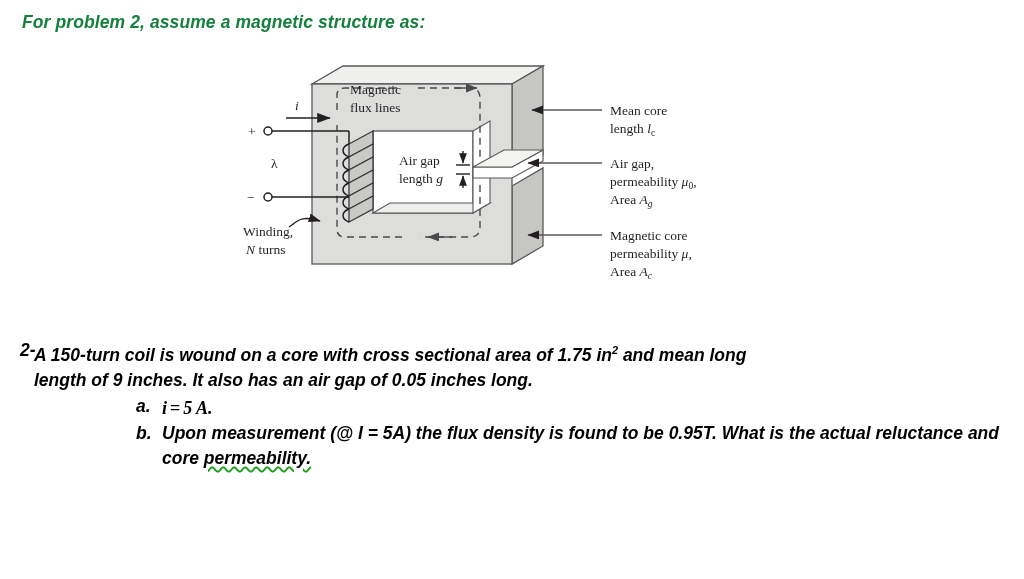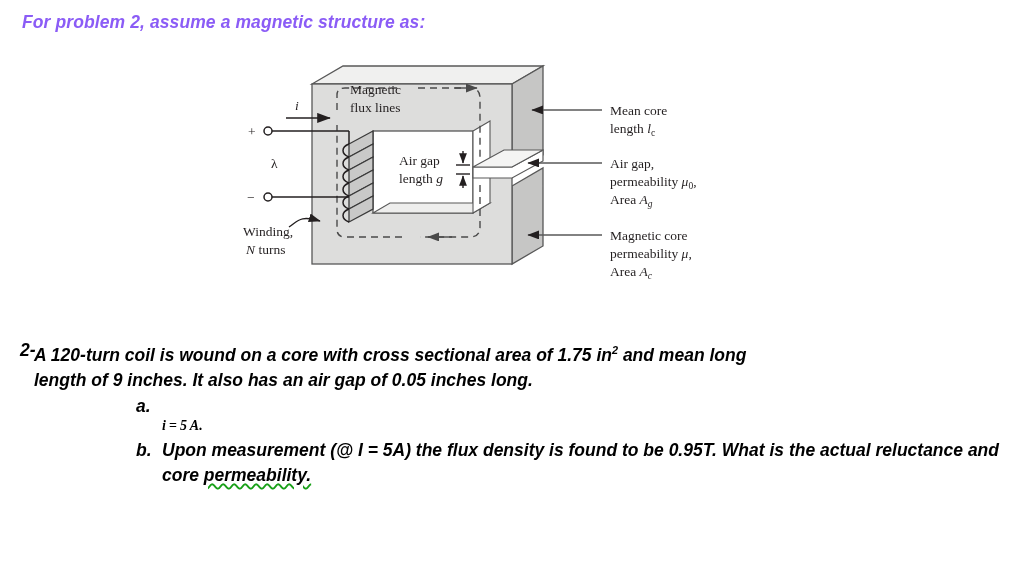--- a/index.html
+++ b/index.html
@@ -8,21 +8,21 @@
     font-family:"Liberation Sans", sans-serif;
     overflow:hidden;position:relative;
   }
   .page{position:relative;width:1024px;height:579px;}
 
   
   .heading{
     position:absolute;left:22px;top:12px;
     font-family:"Liberation Sans", sans-serif;
     font-weight:bold;font-style:italic;font-size:17.5px;
-    color:#8b5cf6;letter-spacing:.1px;white-space:nowrap;
+    color:#15803d;letter-spacing:.1px;white-space:nowrap;
   }
 
   
   .figure{position:absolute;left:0;top:55px;width:1024px;height:245px;}
   .figure svg{display:block;}
 
   
   .problem{
     position:absolute;left:0;top:338px;width:1024px;
     font-family:"Liberation Sans", sans-serif;
@@ -31,22 +31,22 @@
   .prob-row{display:flex;align-items:flex-start;font-size:17.5px;line-height:25px;}
   .prob-num{width:34px;flex:0 0 34px;text-align:left;padding-left:20px;box-sizing:border-box;}
   .prob-body{flex:1;}
   .prob-body .l2{display:block;padding-left:0;}
   .sub{margin-top:1px;padding-left:136px;}
   .sub-row{display:flex;align-items:flex-start;font-size:17.5px;line-height:25px;}
   .sub-letter{width:26px;flex:0 0 26px;}
   .sub-body{flex:1;}
   .mathline{
     font-family:"Liberation Serif", serif;
-    font-weight:bold;font-style:italic;font-size:14px;
-    display:block;margin-top:19px;
+    font-weight:bold;font-style:italic;font-size:18px;
+    display:block;margin-top:2px;
   }
   .mathline .eq{font-style:normal;font-weight:bold;padding:0 3px;}
   .sup{font-size:0.62em;vertical-align:super;}
   .spell{
     text-decoration-line:underline;
     text-decoration-style:wavy;
     text-decoration-color:#18a018;
     text-underline-offset:2px;
     text-decoration-thickness:1.6px;
     text-align:right;
@@ -195,21 +195,21 @@
         <tspan>Area </tspan><tspan class="lbl-it">A</tspan><tspan class="lbl-sub-it" dy="3">c</tspan>
       </text>
     </svg>
   </div>
 
   <div class="problem">
 
     <div class="prob-row">
       <div class="prob-num">2-</div>
       <div class="prob-body">
-        <span>A 120-turn coil is wound on a core with cross sectional area of 1.75 in</span><span class="sup">2</span><span> and mean long</span>
+        <span>A 150-turn coil is wound on a core with cross sectional area of 1.75 in</span><span class="sup">2</span><span> and mean long</span>
         <span class="l2">length of 9 inches. It also has an air gap of 0.05 inches long.</span>
       </div>
     </div>
 
     <div class="sub">
 
       <div class="sub-row">
         <div class="sub-letter">a.</div>
         <div class="sub-body">
           <span class="mathline">

